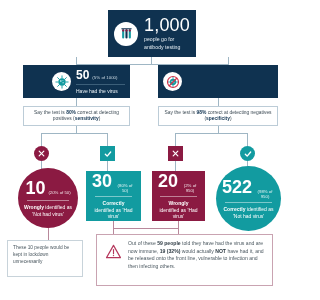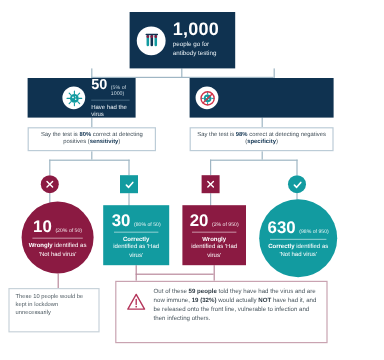--- a/index.html
+++ b/index.html
@@ -10,26 +10,26 @@
 
   
   .ln{position:absolute;background:#9fb6c4;}
   .lnv{width:1px;}
   .lnh{height:1px;}
 
   
   .navy{background:#0f3250;color:#ffffff;}
   .topbox{left:108px;top:10px;width:88px;height:47px;display:flex;align-items:center;padding:0 6px;gap:6px;}
   .topbox .disc{width:24px;height:24px;border-radius:50%;background:#ffffff;flex:0 0 auto;display:flex;align-items:center;justify-content:center;}
-  .bignum{font-size:15px;font-weight:bold;line-height:1;letter-spacing:.2px;}
+  .bignum{font-size:18px;font-weight:normal;line-height:1;letter-spacing:.2px;}
   .topsub{font-size:5.2px;line-height:1.45;color:#e6eef3;margin-top:2px;}
 
   .rowbox{top:65px;height:33px;display:flex;align-items:center;padding:0 5px;gap:5px;}
   .rowbox .disc{width:19px;height:19px;border-radius:50%;background:#ffffff;flex:0 0 auto;display:flex;align-items:center;justify-content:center;}
-  .rb-left{left:23px;width:90px;padding-left:29px;}
+  .rb-left{left:23px;width:107px;padding-left:29px;}
   .rb-right{left:158px;width:120px;}
   .rb-col{flex:1 1 auto;min-width:0;}
   .rb-top{display:flex;align-items:baseline;gap:3px;}
   .rb-num{font-size:12px;font-weight:bold;line-height:1;}
   .rb-pct{font-size:4.4px;color:#cddbe4;}
   .rb-rule{height:1px;background:#3c5f79;margin:3px 0 2.5px 0;}
   .rb-cap{font-size:5px;color:#eef4f8;line-height:1.2;}
   .rb-cap b{font-weight:bold;}
 
   
@@ -46,21 +46,21 @@
   .b-red{background:#8b1a42;}
   .b-teal{background:#129ba0;}
   .bd1{left:34px;top:146px;}
   .bd2{left:100px;top:146px;}
   .bd3{left:168px;top:146px;}
   .bd4{left:240px;top:146px;}
 
   
   .res{display:flex;flex-direction:column;align-items:center;justify-content:center;color:#ffffff;text-align:center;padding:0 6px;box-sizing:border-box;}
   .res-top{display:flex;align-items:baseline;gap:3px;}
-  .res-num{font-size:14px;font-weight:bold;line-height:1;text-align:right;}
+  .res-num{font-size:18px;font-weight:bold;line-height:1;text-align:right;}
   .res-pct{font-size:4.3px;opacity:.88;}
   .res-rule{height:1px;background:rgba(255,255,255,.45);margin:3px 0 3px 0;width:88%;}
   .res-cap{font-size:5px;line-height:1.3;}
   .res-cap b{font-weight:bold;}
 
   .circ-red{left:18px;top:168px;width:60px;height:60px;border-radius:50%;background:#8b1a42;}
   .rect-teal{left:86px;top:171px;width:55px;height:50px;background:#129ba0;}
   .rect-red{left:152px;top:171px;width:53px;height:50px;background:#8b1a42;}
   .circ-teal{left:216px;top:166px;width:65px;height:65px;border-radius:50%;background:#129ba0;}
 
@@ -226,21 +226,21 @@
     <div class="res-top">
       <span class="res-num">20</span>
       <span class="res-pct">(2% of 950)</span>
     </div>
     <div class="res-rule"></div>
     <div class="res-cap"><b>Wrongly</b><span> identified as 'Had virus'</span></div>
   </div>
 
   <div class="abs res circ-teal">
     <div class="res-top">
-      <span class="res-num">630</span>
+      <span class="res-num">522</span>
       <span class="res-pct">(98% of 950)</span>
     </div>
     <div class="res-rule"></div>
     <div class="res-cap"><b>Correctly</b><span> identified as 'Not had virus'</span></div>
   </div>
 
   <div class="abs note">
     <div class="note-txt">These 10 people would be kept in lockdown unnecessarily</div>
   </div>
 

